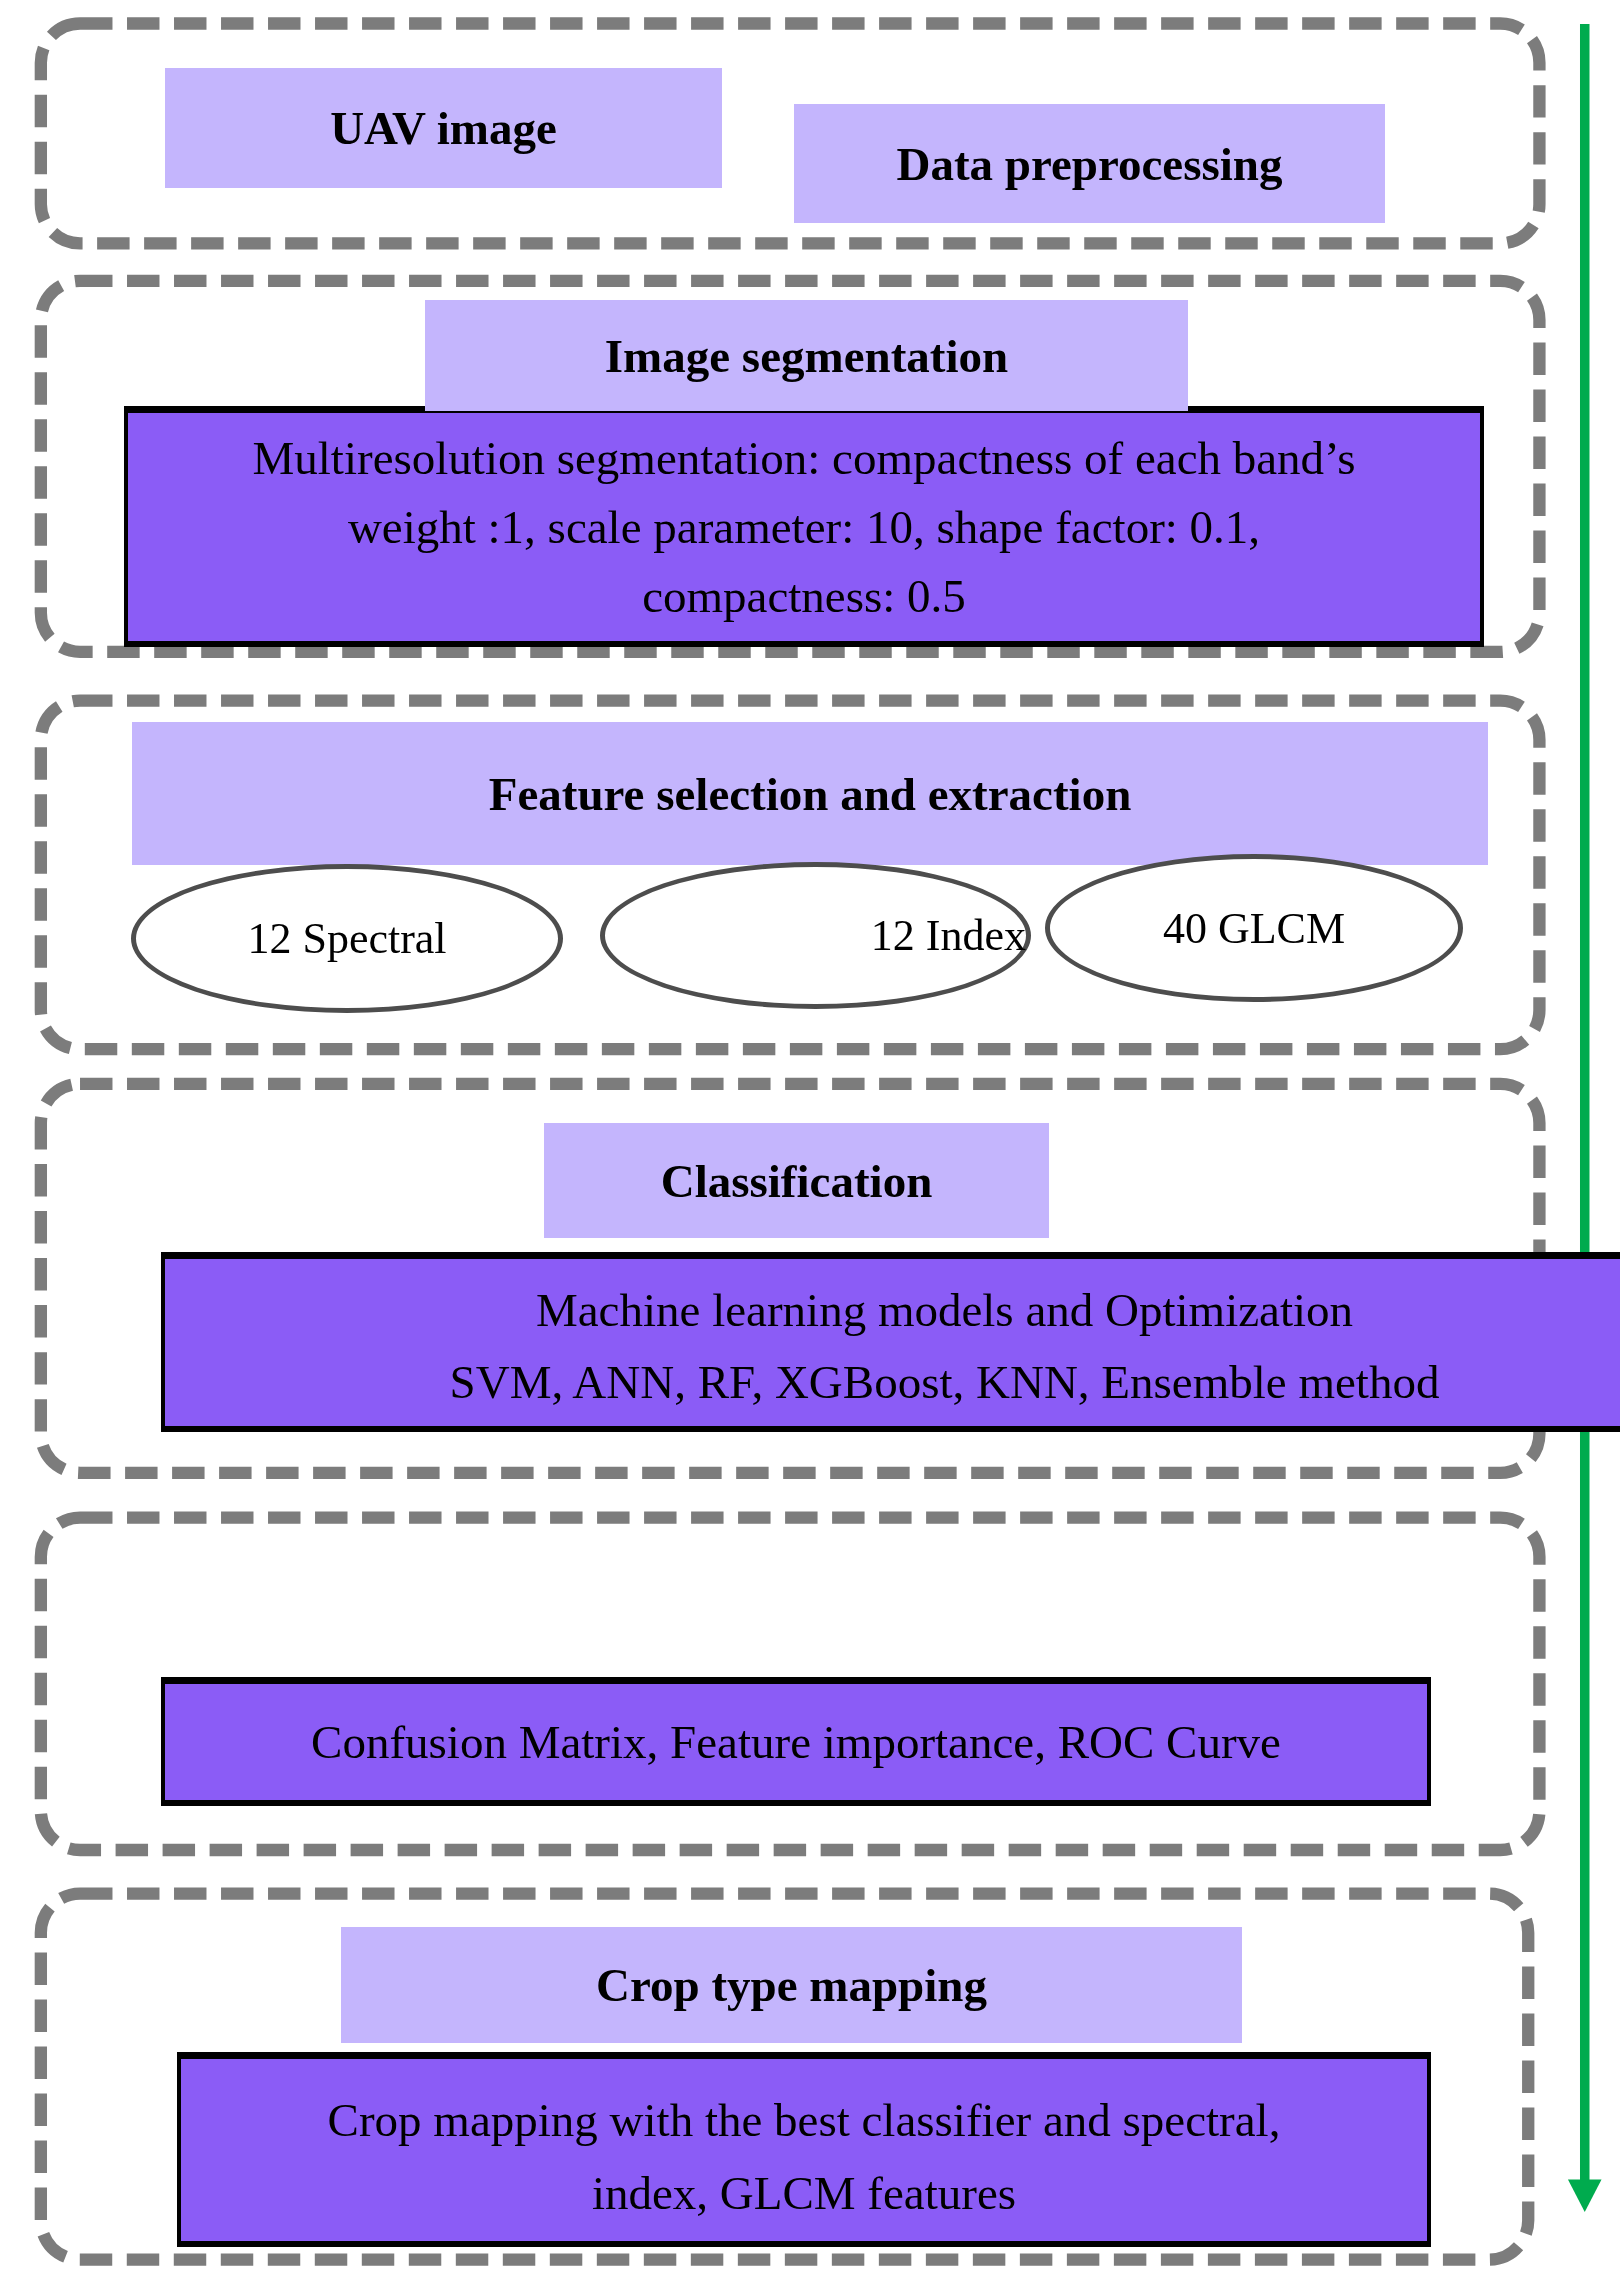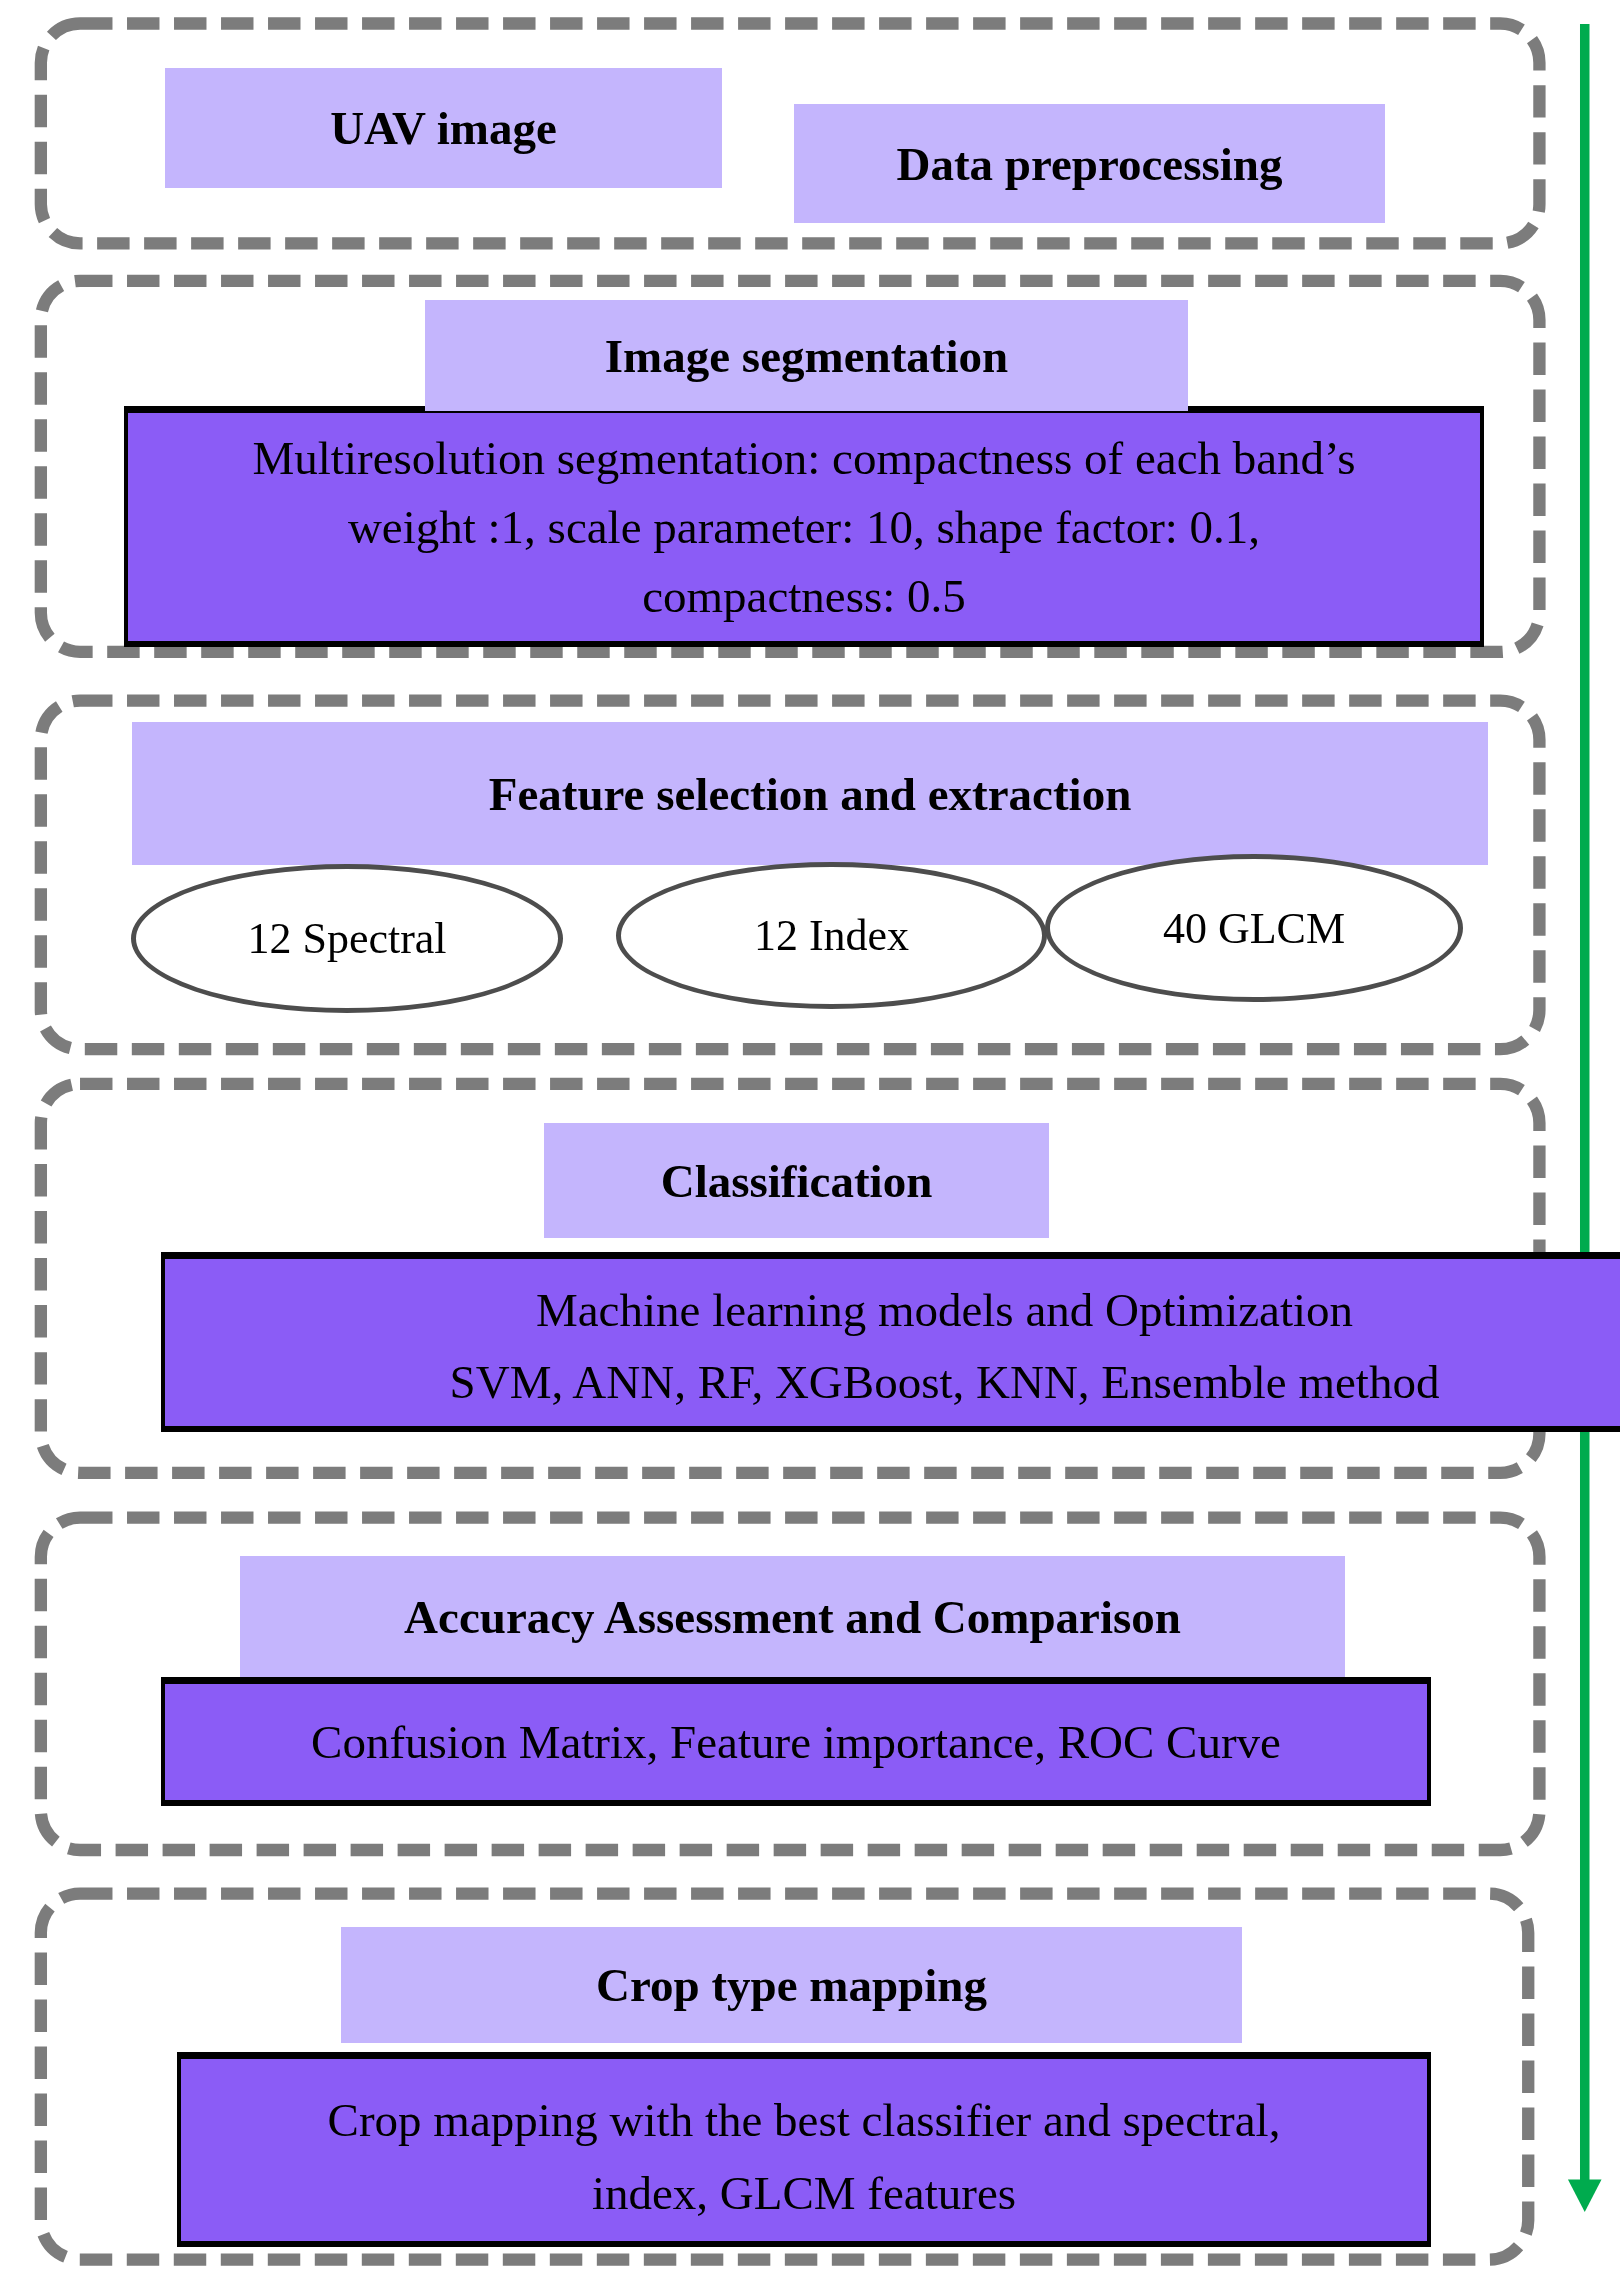--- a/index.html
+++ b/index.html
@@ -70,21 +70,21 @@
   #w-imgseg         { left: 124px;  top: 406px;  width: 1360px; height: 241px; }
   #w-classif        { left: 161px;  top: 1252px; width: 1567px; height: 180px;
                       justify-content: flex-start; padding-top: 14.6px; }
   #w-classif .bline { line-height: 72px; }
   #w-accuracy       { left: 161px;  top: 1677px; width: 1270px; height: 129px; }
   #w-cropmap        { left: 177px;  top: 2052px; width: 1254px; height: 195px;
                       justify-content: flex-start; padding-top: 24.6px; }
   #w-cropmap .bline { line-height: 73px; }
   
   #e-spectral       { left: 131px;  top: 864px; width: 432px;  height: 149px; }
-  #e-index          { left: 616px; top: 862px; width: 431px;  height: 147px; }
+  #e-index          { left: 600px; top: 862px; width: 431px;  height: 147px; justify-content: flex-end; }
   #e-glcm           { left: 1045px; top: 854px; width: 418px;  height: 148px; }
 </style>
 </head>
 <body>
 
 <div id="canvas">
 
   <svg id="frames-svg" viewBox="0 0 2895 4060" xmlns="http://www.w3.org/2000/svg">
     <g fill="none" stroke="#7c7c7c" stroke-width="22" stroke-dasharray="58 26">
       <rect x="73" y="41" width="2678" height="393" rx="70"></rect>
@@ -128,23 +128,20 @@
   </div>
 
   <div class="gbox" id="g-classif">
     <span>Classification</span>
   </div>
   <div class="wbox" id="w-classif">
     <div class="bline">Machine learning models and Optimization</div>
     <div class="bline">SVM, ANN, RF, XGBoost, KNN, Ensemble method</div>
   </div>
 
-  <div class="gbox" id="g-accuracy">
-    <span>Accuracy Assessment and Comparison</span>
-  </div>
   <div class="wbox" id="w-accuracy">
     <div class="bline">Confusion Matrix, Feature importance, ROC Curve</div>
   </div>
 
   <div class="gbox" id="g-cropmap">
     <span>Crop type mapping</span>
   </div>
   <div class="wbox" id="w-cropmap">
     <div class="bline">Crop mapping with the best classifier and spectral,</div>
     <div class="bline">index, GLCM features</div>

